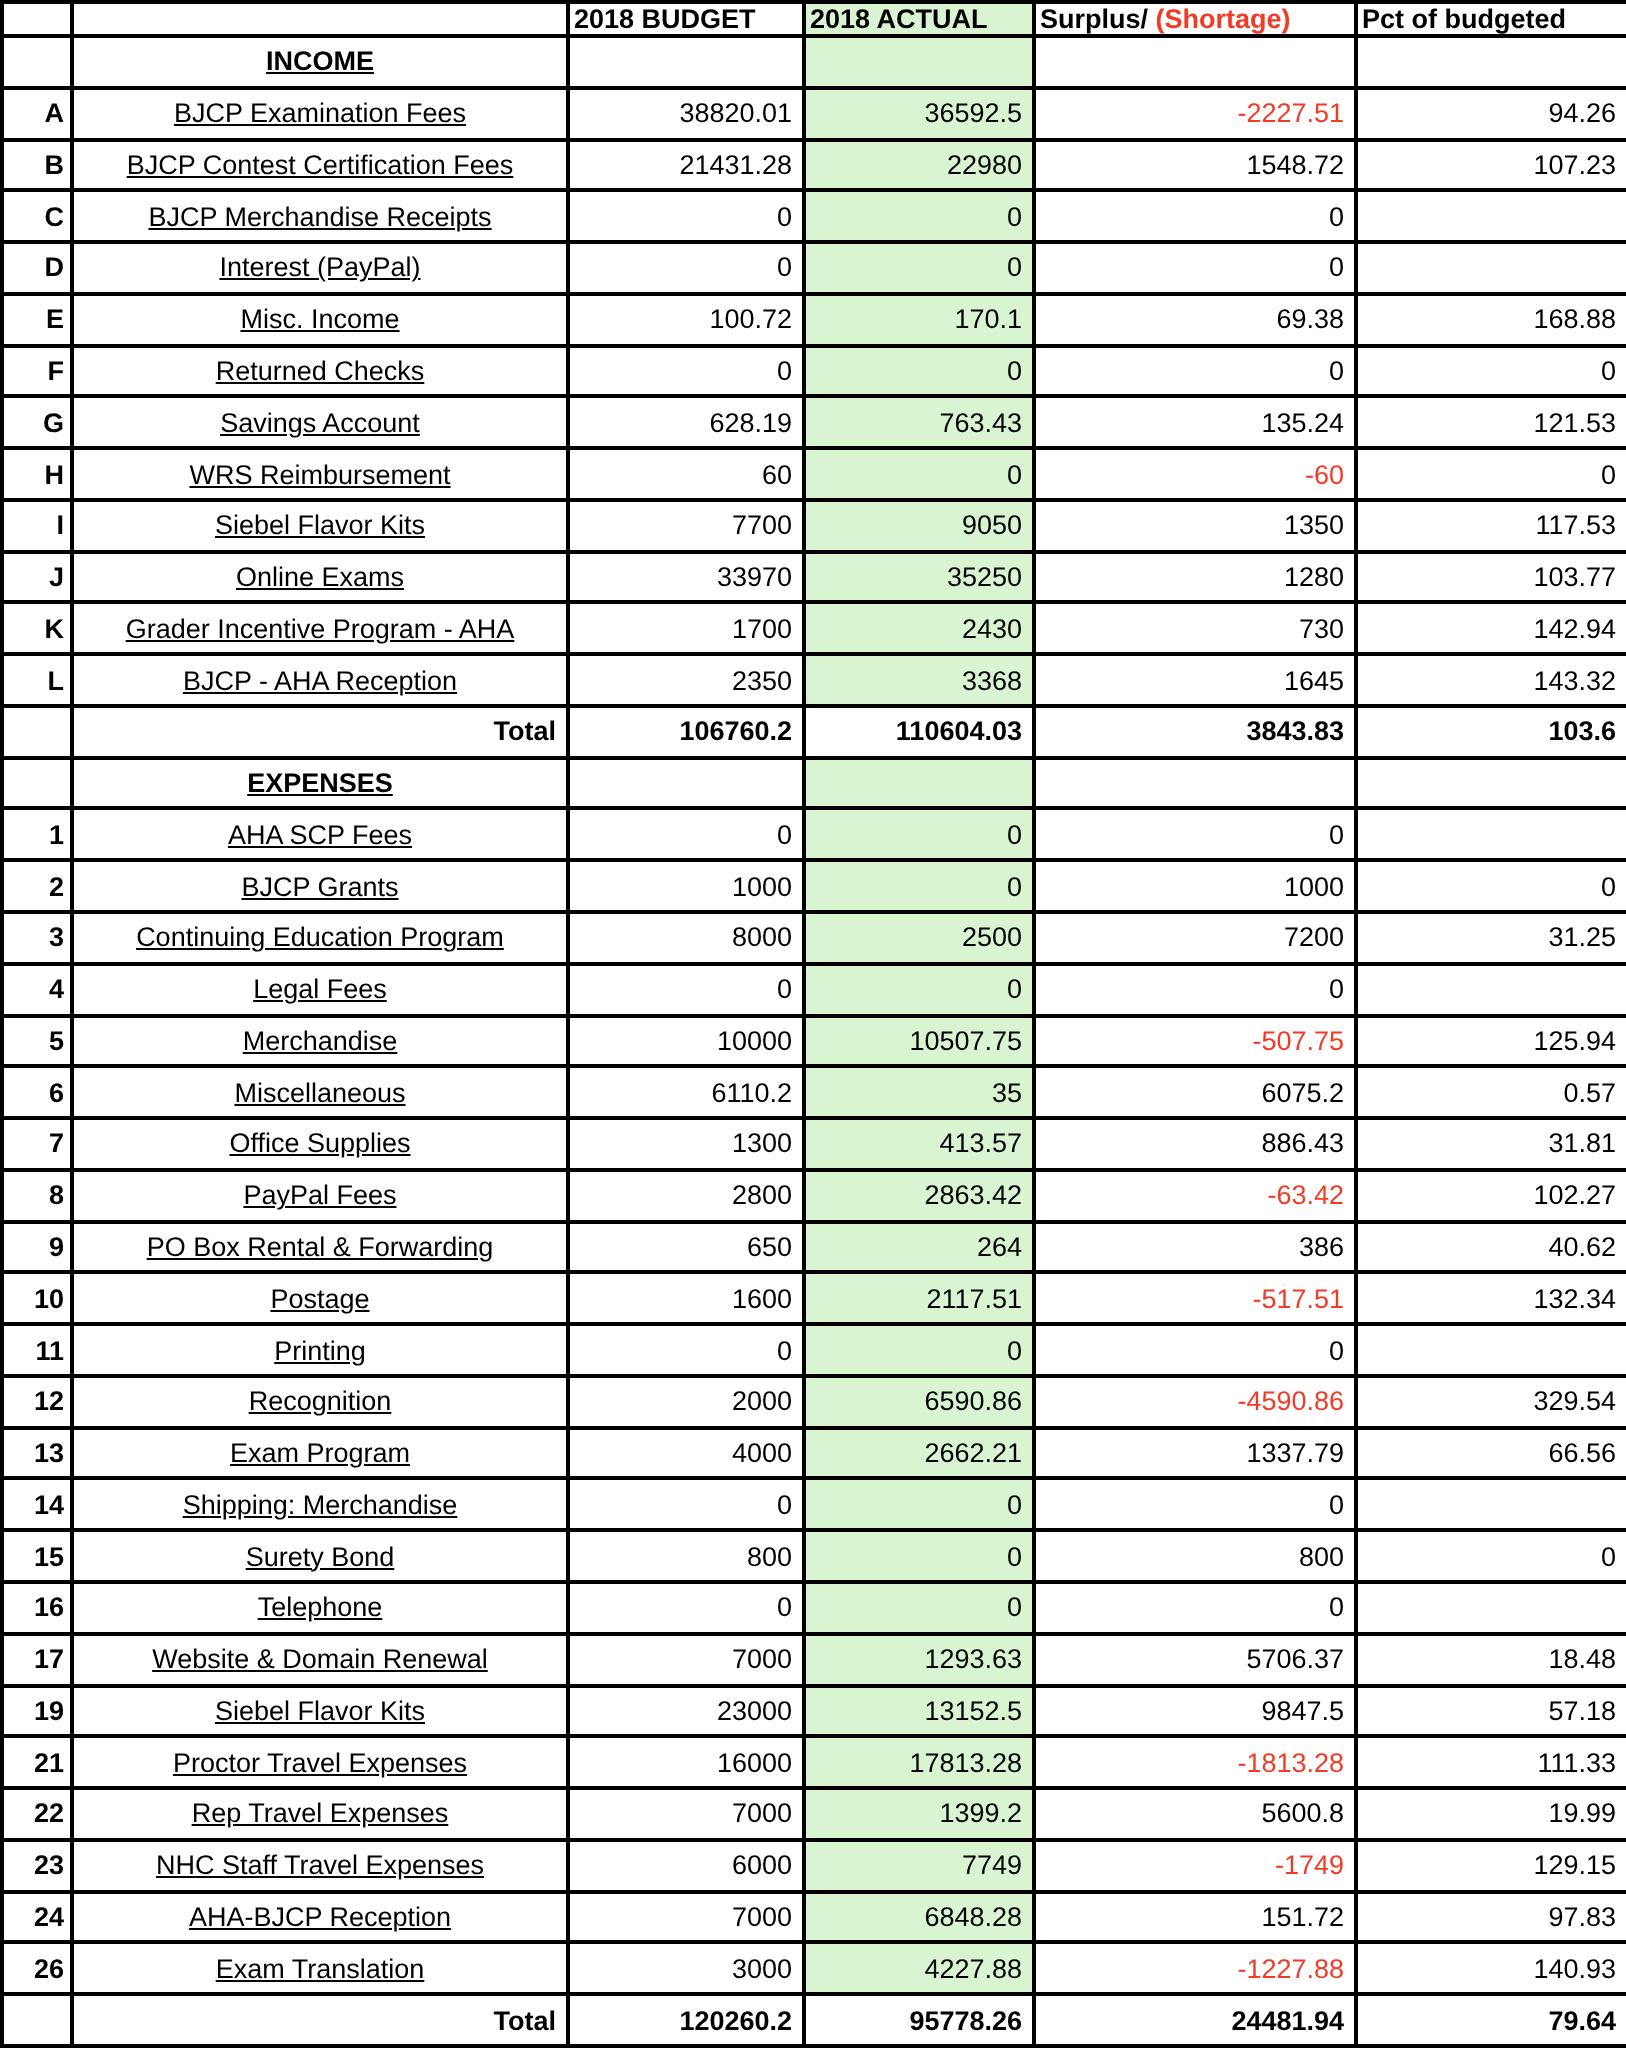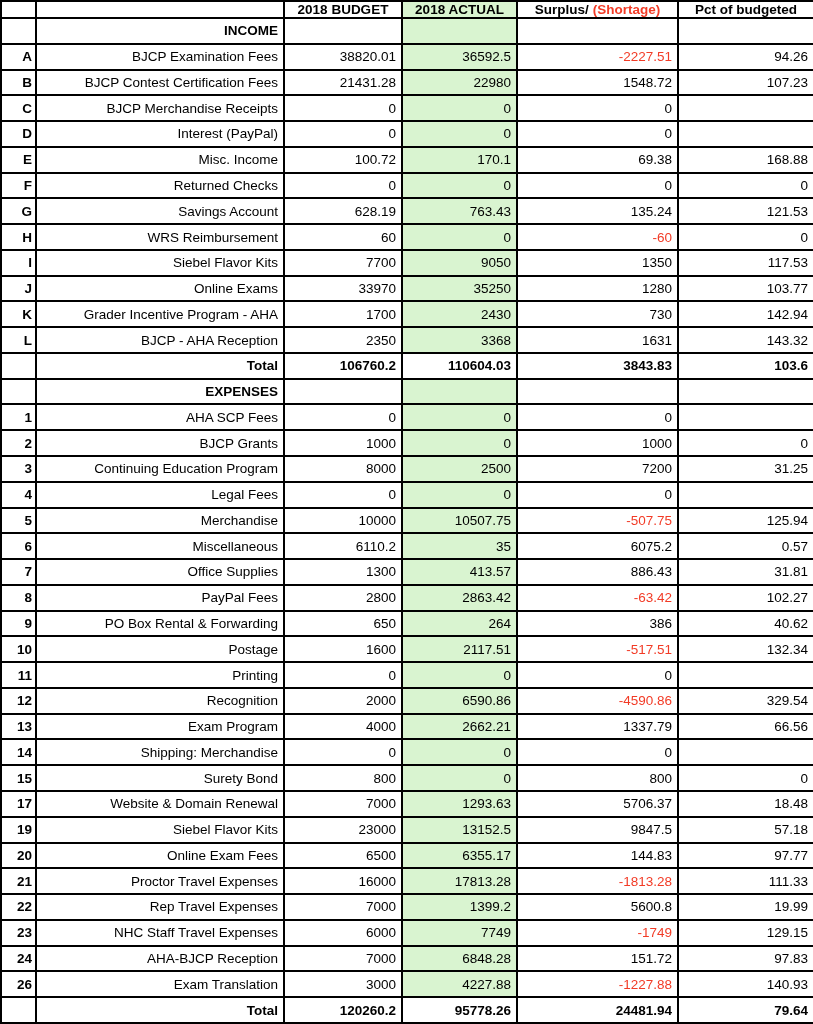--- a/index.html
+++ b/index.html
@@ -18,23 +18,23 @@
     font-size: 13.5px;
     color: #000;
   }
   th, td {
     border: 2px solid var(--border-c);
     padding: 0 5px;
     overflow: hidden;
     white-space: nowrap;
     vertical-align: middle;
   }
-  thead th { font-weight: bold; text-align: center; padding: 0 2px; }
+  thead th { font-weight: bold; text-align: left; padding: 0 2px; }
   .lbl { font-weight: bold; text-align: right; padding: 0 3px; }
-  .item { text-align: right; }
+  .item { text-align: center; text-decoration: underline; }
   .num { text-align: right; }
   .section-name { font-weight: bold; }
   .actual-bg { background: var(--actual-bg); }
   .neg { color: var(--neg-red); }
   .total-row td { font-weight: bold; }
 </style>
 </head>
 <body>
 
 <table>
@@ -151,21 +151,21 @@
         <td class="num">1700</td>
         <td class="num actual-bg">2430</td>
         <td class="num">730</td>
         <td class="num">142.94</td>
       </tr>
       <tr>
         <td class="lbl">L</td>
         <td class="item">BJCP - AHA Reception</td>
         <td class="num">2350</td>
         <td class="num actual-bg">3368</td>
-        <td class="num">1631</td>
+        <td class="num">1645</td>
         <td class="num">143.32</td>
       </tr>
       <tr class="total-row">
         <td class="lbl"></td>
         <td class="num">Total</td>
         <td class="num">106760.2</td>
         <td class="num">110604.03</td>
         <td class="num">3843.83</td>
         <td class="num">103.6</td>
       </tr>
@@ -291,42 +291,42 @@
       </tr>
       <tr>
         <td class="lbl">15</td>
         <td class="item">Surety Bond</td>
         <td class="num">800</td>
         <td class="num actual-bg">0</td>
         <td class="num">800</td>
         <td class="num">0</td>
       </tr>
       <tr>
+        <td class="lbl">16</td>
+        <td class="item">Telephone</td>
+        <td class="num">0</td>
+        <td class="num actual-bg">0</td>
+        <td class="num">0</td>
+        <td class="num"></td>
+      </tr>
+      <tr>
         <td class="lbl">17</td>
         <td class="item">Website &amp; Domain Renewal</td>
         <td class="num">7000</td>
         <td class="num actual-bg">1293.63</td>
         <td class="num">5706.37</td>
         <td class="num">18.48</td>
       </tr>
       <tr>
         <td class="lbl">19</td>
         <td class="item">Siebel Flavor Kits</td>
         <td class="num">23000</td>
         <td class="num actual-bg">13152.5</td>
         <td class="num">9847.5</td>
         <td class="num">57.18</td>
-      </tr>
-      <tr>
-        <td class="lbl">20</td>
-        <td class="item">Online Exam Fees</td>
-        <td class="num">6500</td>
-        <td class="num actual-bg">6355.17</td>
-        <td class="num">144.83</td>
-        <td class="num">97.77</td>
       </tr>
       <tr>
         <td class="lbl">21</td>
         <td class="item">Proctor Travel Expenses</td>
         <td class="num">16000</td>
         <td class="num actual-bg">17813.28</td>
         <td class="num neg">-1813.28</td>
         <td class="num">111.33</td>
       </tr>
       <tr>

